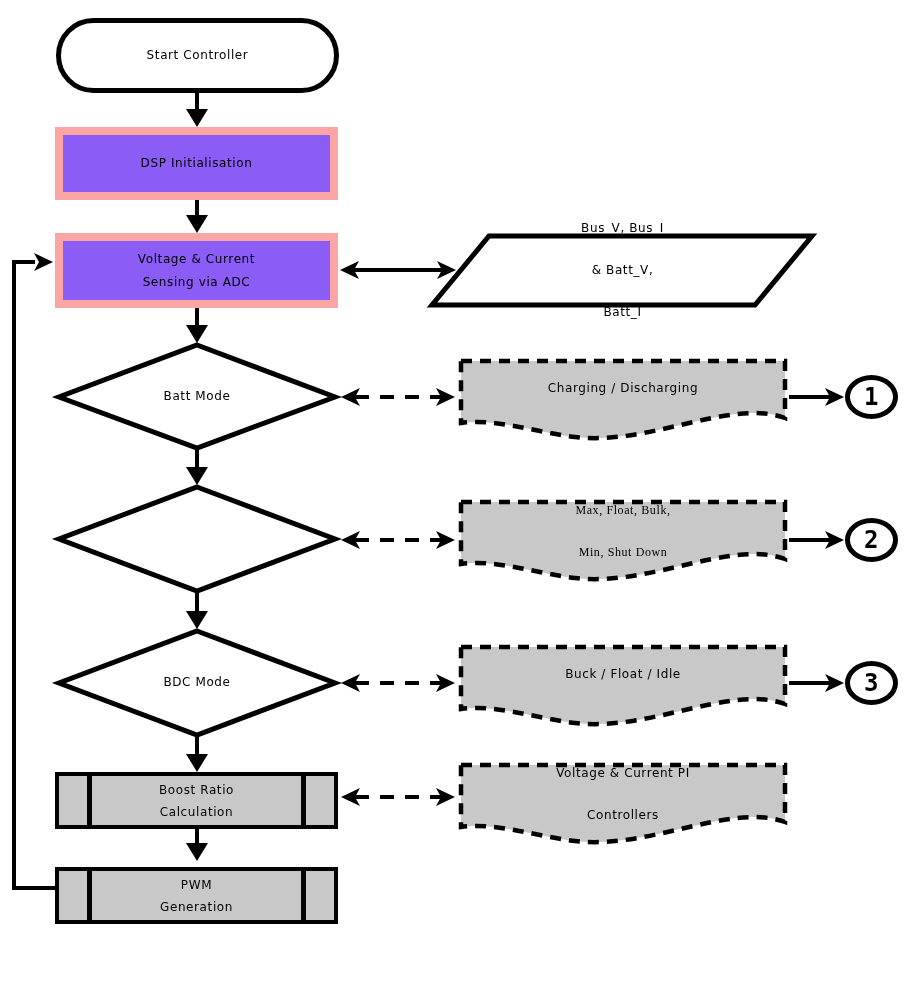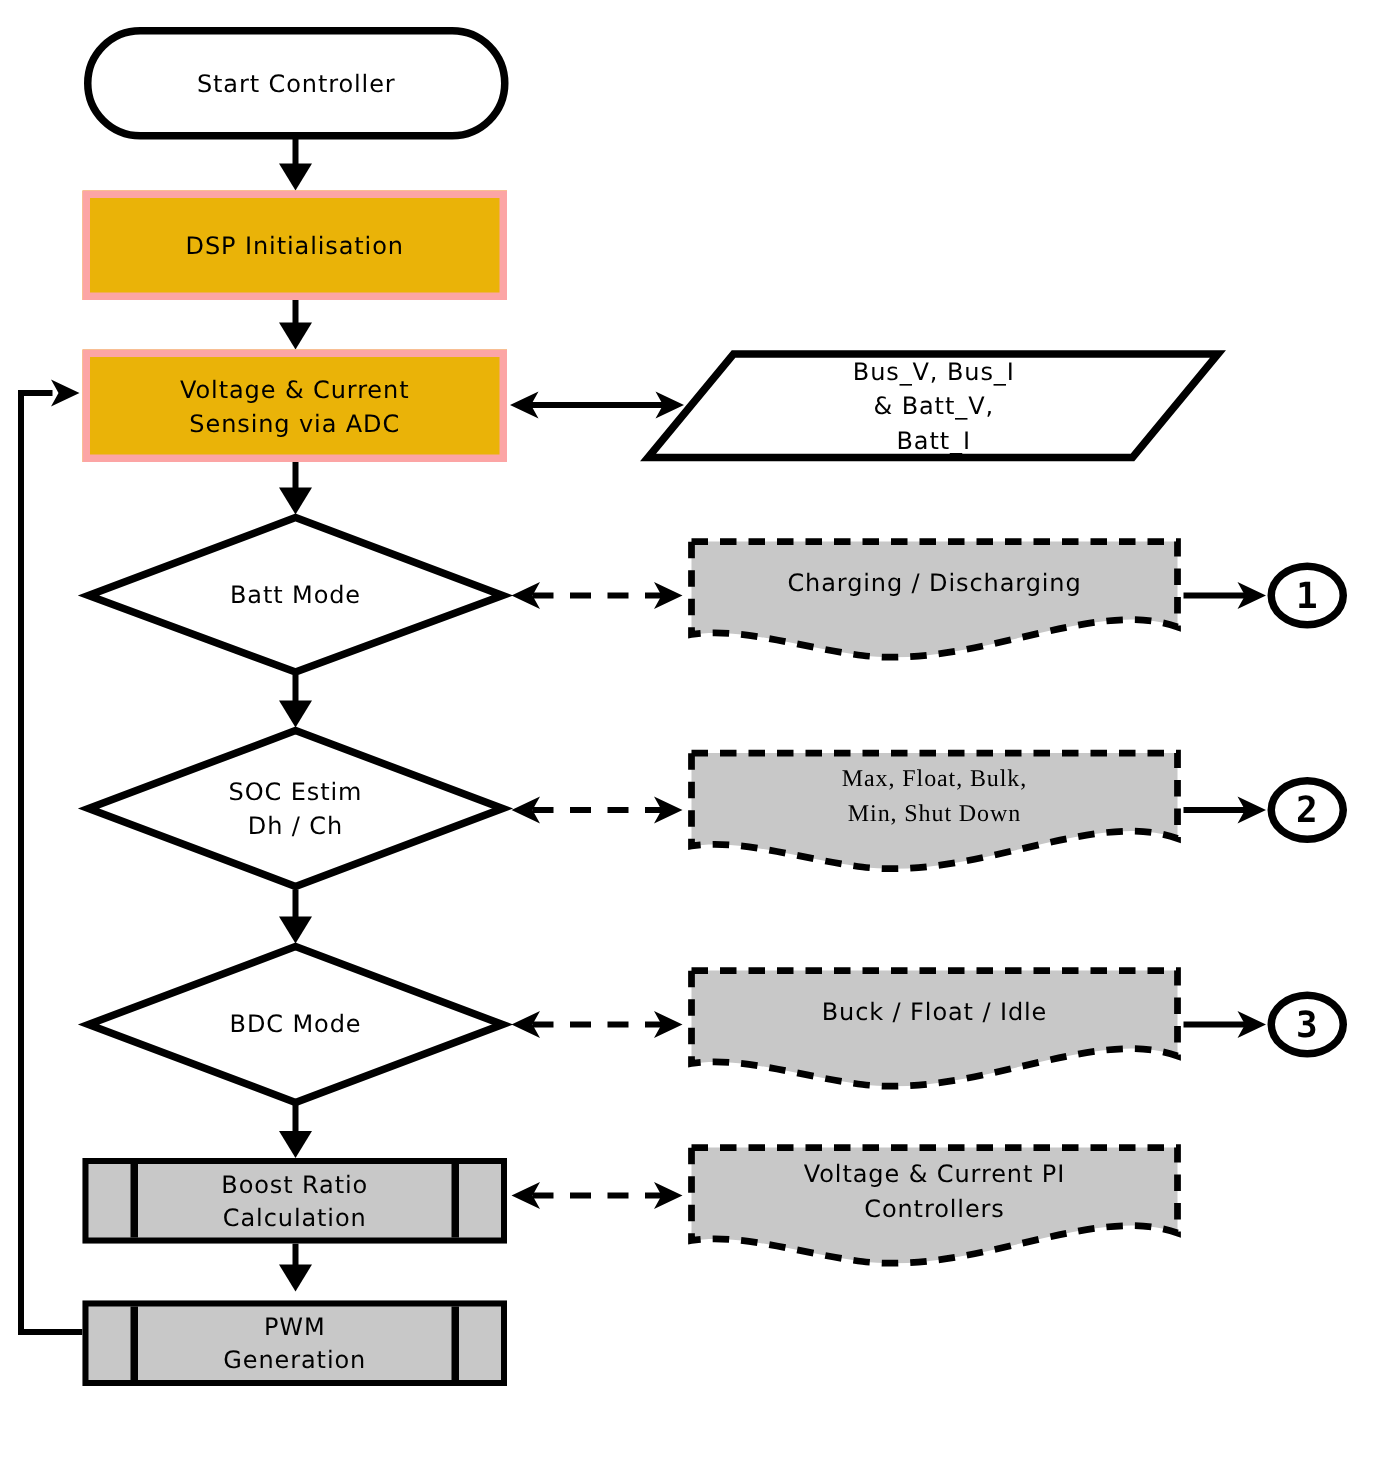--- a/index.html
+++ b/index.html
@@ -14,32 +14,32 @@
   }
   #wires { position: absolute; left: 0; top: 0; z-index: 1; }
   .node {
     position: absolute;
     z-index: 2;
     display: flex;
     flex-direction: column;
     align-items: center;
     justify-content: center;
     text-align: center;
-    font-size: 16px;
+    font-size: 12px;
     line-height: 23px;
     letter-spacing: 0.6px;
     box-sizing: border-box;
   }
-  .rect-box  { background: #eab308; border: 5px solid #fca5a5; }
+  .rect-box  { background: #8b5cf6; border: 8px solid #fca5a5; }
   .stadium   { background: #ffffff; border: 5px solid #000000; border-radius: 40px; }
   .pp        { background: #c8c8c8; border: 4px solid #000000; }
   .pp-bar    { position: absolute; top: 0; bottom: 0; width: 5px; background: #000000; }
   .pp-bar.l  { left: 28px; }
   .pp-bar.r  { right: 28px; }
-  .overlay   { background: transparent; border: none; }
+  .overlay   { background: transparent; border: none; gap: 19px; }
   .circle {
     background: #ffffff;
     border: 5px solid #000000;
     border-radius: 50%;
     font-family: "DejaVu Sans Mono", monospace;
     font-weight: bold;
     font-size: 24px;
     line-height: 24px;
   }
   .line { display: block; white-space: nowrap; }
@@ -134,24 +134,20 @@
   <div class="node overlay" style="left:455px; top:234px; width:335px; height:72px; line-height:23px;">
     <span class="line">Bus_V, Bus_I</span>
     <span class="line">&amp; Batt_V,</span>
     <span class="line">Batt_I</span>
   </div>
 
   <div class="node overlay" style="left:57px; top:343px; width:280px; height:107px;">
     <span class="line">Batt Mode</span>
   </div>
 
-  <div class="node overlay" style="left:57px; top:485px; width:280px; height:108px;">
-    <span class="line">SOC Estim</span>
-    <span class="line">Dh / Ch</span>
-  </div>
 
   <div class="node overlay" style="left:57px; top:629px; width:280px; height:107px;">
     <span class="line">BDC Mode</span>
   </div>
 
   <div class="node overlay" style="left:462px; top:362px; width:322px; height:52px;">
     <span class="line">Charging / Discharging</span>
   </div>
 
   <div class="node overlay" style="left:462px; top:503px; width:322px; height:56px;font-family:Liberation Serif, serif;">

